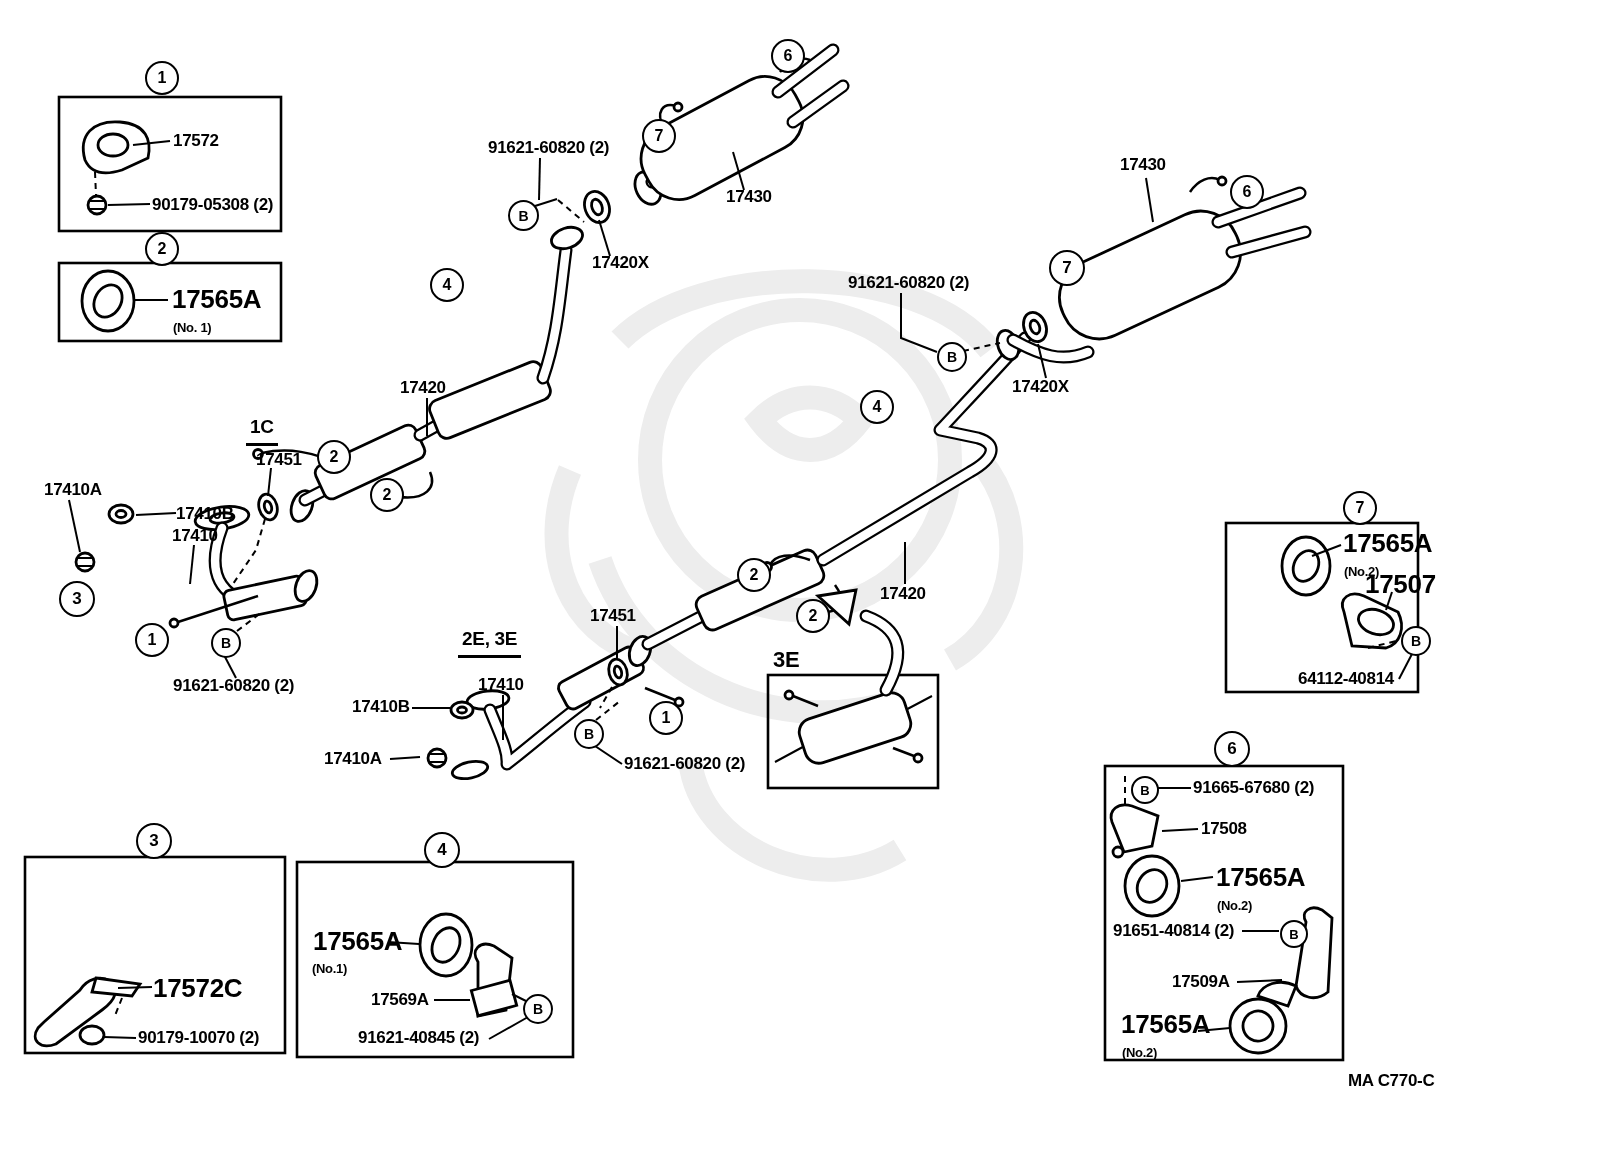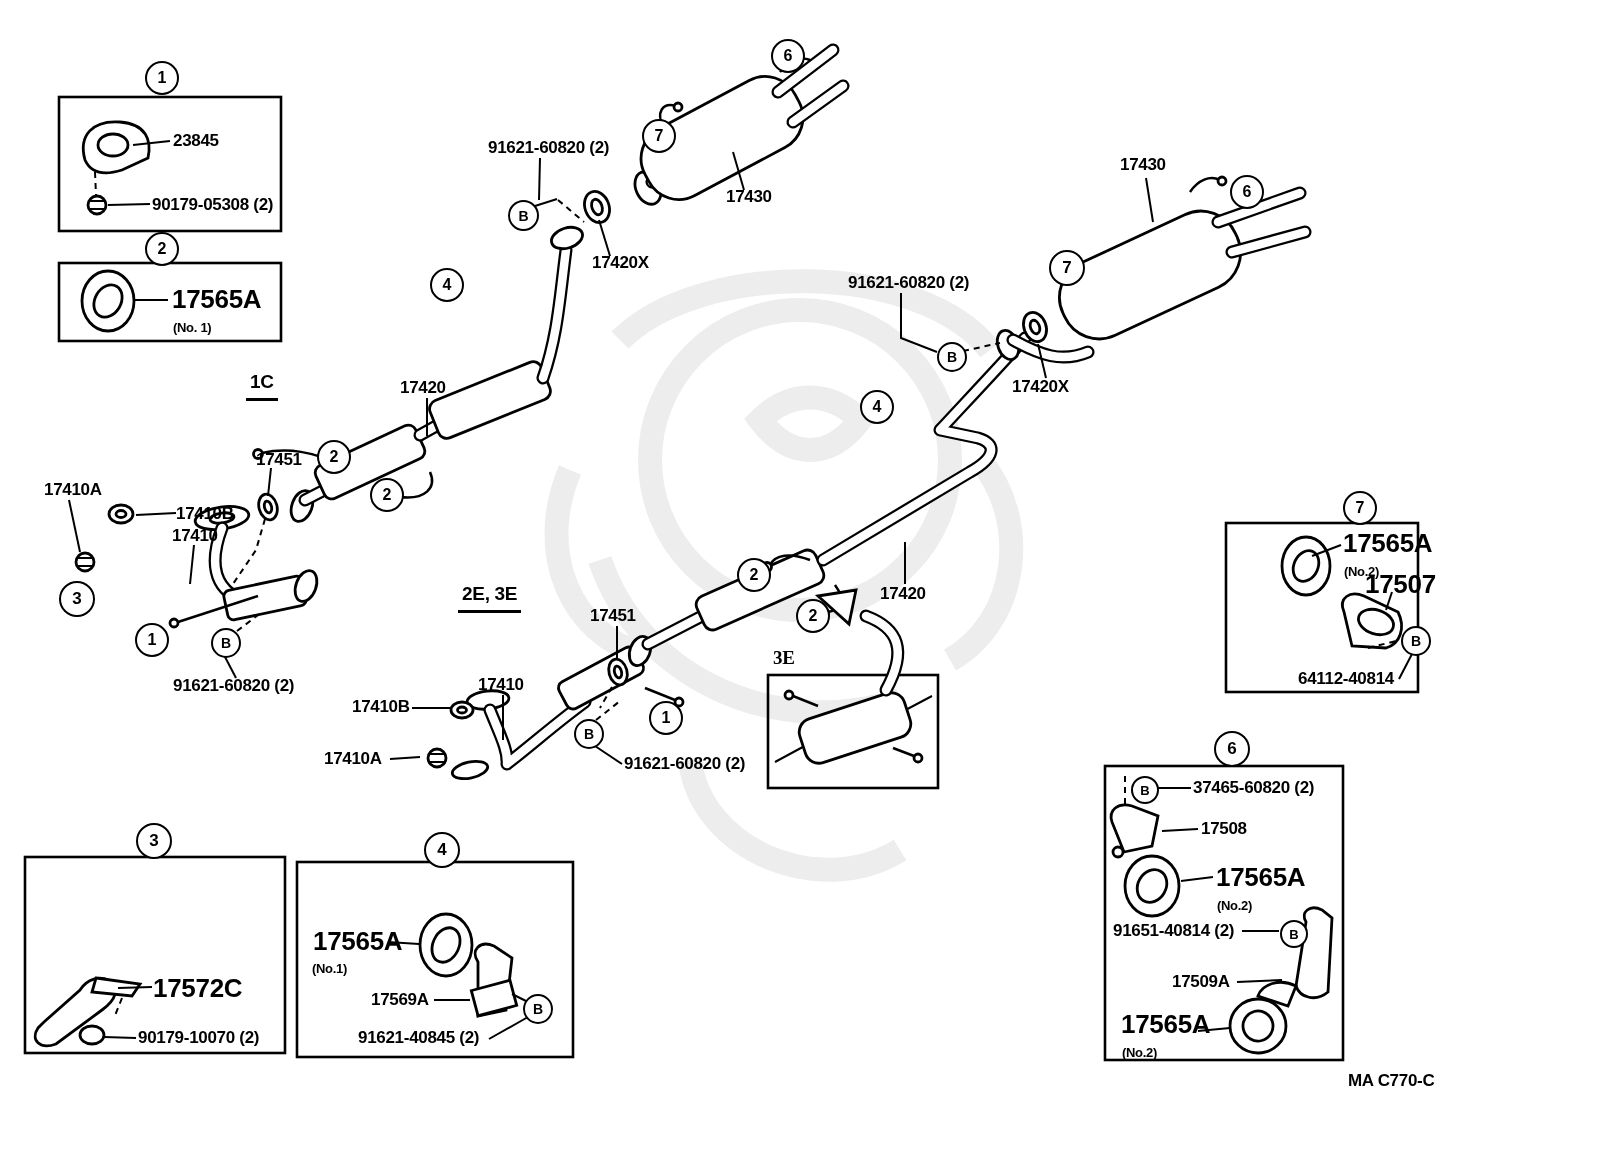--- a/index.html
+++ b/index.html
@@ -3,22 +3,22 @@
 <meta charset="utf-8">
 <style>
   html,body{margin:0;padding:0;background:#fff;}
   .stage{position:relative;width:1608px;height:1152px;background:#ffffff;
          font-family:"Liberation Sans",sans-serif;color:#000;overflow:hidden;}
   svg.art{position:absolute;left:0;top:0;width:1608px;height:1152px;}
   .lbl{position:absolute;font-weight:bold;white-space:nowrap;letter-spacing:-0.3px;line-height:1.05;}
   .md{font-size:17px;}
   .lg{font-size:26px;}
   .sm{font-size:13px;margin-top:12px;}
-  .und{font-size:19px;border-bottom:3px solid #000;padding:0 4px 6px 4px;}
-  .plain{font-size:19px;font-family:Liberation Serif, serif;}
+  .und{font-size:19px;border-bottom:3px solid #000;padding:0 4px 6px 4px;margin-top:45px;}
+  .plain{font-size:22px;}
   .co{position:absolute;border:2.5px solid #000;border-radius:50%;background:#fff;
       display:flex;align-items:center;justify-content:center;font-weight:bold;}
   .s32{width:32px;height:32px;font-size:17px;}
   .s30{width:30px;height:30px;font-size:16px;}
   .s27{width:27px;height:27px;font-size:14px;}
   .s26{width:26px;height:26px;font-size:14px;}
   .s24{width:24px;height:24px;font-size:13px;}
 </style>
 </head>
 <body>
@@ -279,21 +279,21 @@
 <div class="co s30" style="left:1230px;top:175px">6</div>
 <div class="co s30" style="left:1343px;top:491px">7</div>
 <div class="co s26" style="left:1401px;top:626px">B</div>
 <div class="co s32" style="left:1214px;top:731px">6</div>
 <div class="co s24" style="left:1131px;top:776px">B</div>
 <div class="co s24" style="left:1280px;top:920px">B</div>
 <div class="co s32" style="left:136px;top:823px">3</div>
 <div class="co s32" style="left:424px;top:832px">4</div>
 <div class="co s26" style="left:523px;top:994px">B</div>
 
-<div class="lbl md" style="left:173px;top:132px">23845</div>
+<div class="lbl md" style="left:173px;top:132px">17572</div>
 <div class="lbl md" style="left:152px;top:196px">90179-05308 (2)</div>
 <div class="lbl lg" style="left:172px;top:286px">17565A</div>
 <div class="lbl sm" style="left:173px;top:309px">(No. 1)</div>
 <div class="lbl und" style="left:246px;top:372px">1C</div>
 
 <div class="lbl md" style="left:488px;top:139px">91621-60820 (2)</div>
 <div class="lbl md" style="left:592px;top:254px">17420X</div>
 <div class="lbl md" style="left:726px;top:188px">17430</div>
 <div class="lbl md" style="left:400px;top:379px">17420</div>
 <div class="lbl md" style="left:256px;top:451px">17451</div>
@@ -313,21 +313,21 @@
 
 <div class="lbl md" style="left:848px;top:274px">91621-60820 (2)</div>
 <div class="lbl md" style="left:1012px;top:378px">17420X</div>
 <div class="lbl md" style="left:1120px;top:156px">17430</div>
 
 <div class="lbl lg" style="left:1343px;top:530px">17565A</div>
 <div class="lbl sm" style="left:1344px;top:553px">(No.2)</div>
 <div class="lbl lg" style="left:1365px;top:571px">17507</div>
 <div class="lbl md" style="left:1298px;top:670px">64112-40814</div>
 
-<div class="lbl md" style="left:1193px;top:779px">37465-60820 (2)</div>
+<div class="lbl md" style="left:1193px;top:779px">91665-67680 (2)</div>
 <div class="lbl md" style="left:1201px;top:820px">17508</div>
 <div class="lbl lg" style="left:1216px;top:864px">17565A</div>
 <div class="lbl sm" style="left:1217px;top:887px">(No.2)</div>
 <div class="lbl md" style="left:1113px;top:922px">91651-40814 (2)</div>
 <div class="lbl md" style="left:1172px;top:973px">17509A</div>
 <div class="lbl lg" style="left:1121px;top:1011px">17565A</div>
 <div class="lbl sm" style="left:1122px;top:1034px">(No.2)</div>
 
 <div class="lbl lg" style="left:153px;top:975px">17572C</div>
 <div class="lbl md" style="left:138px;top:1029px">90179-10070 (2)</div>

